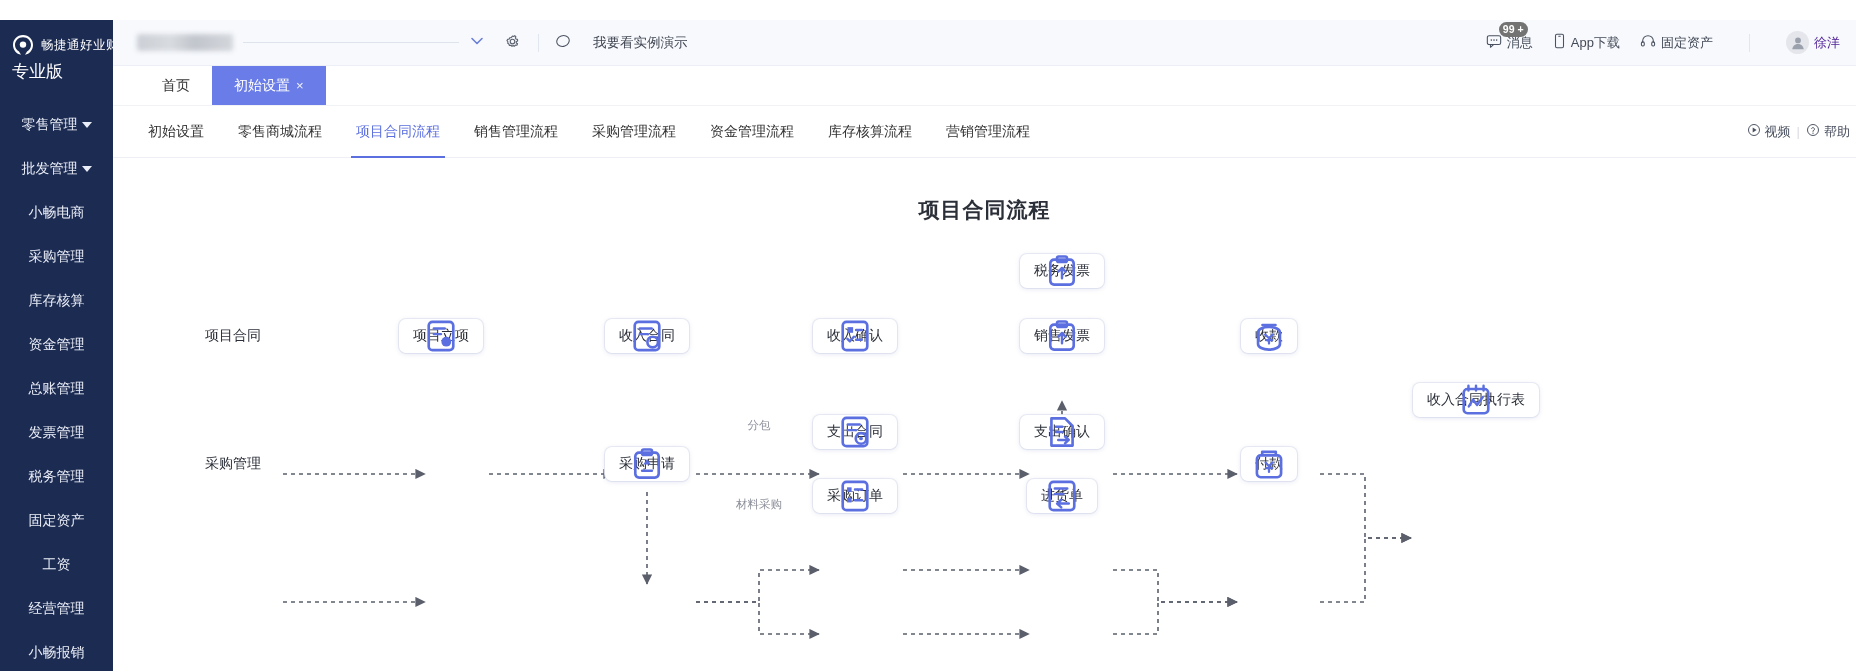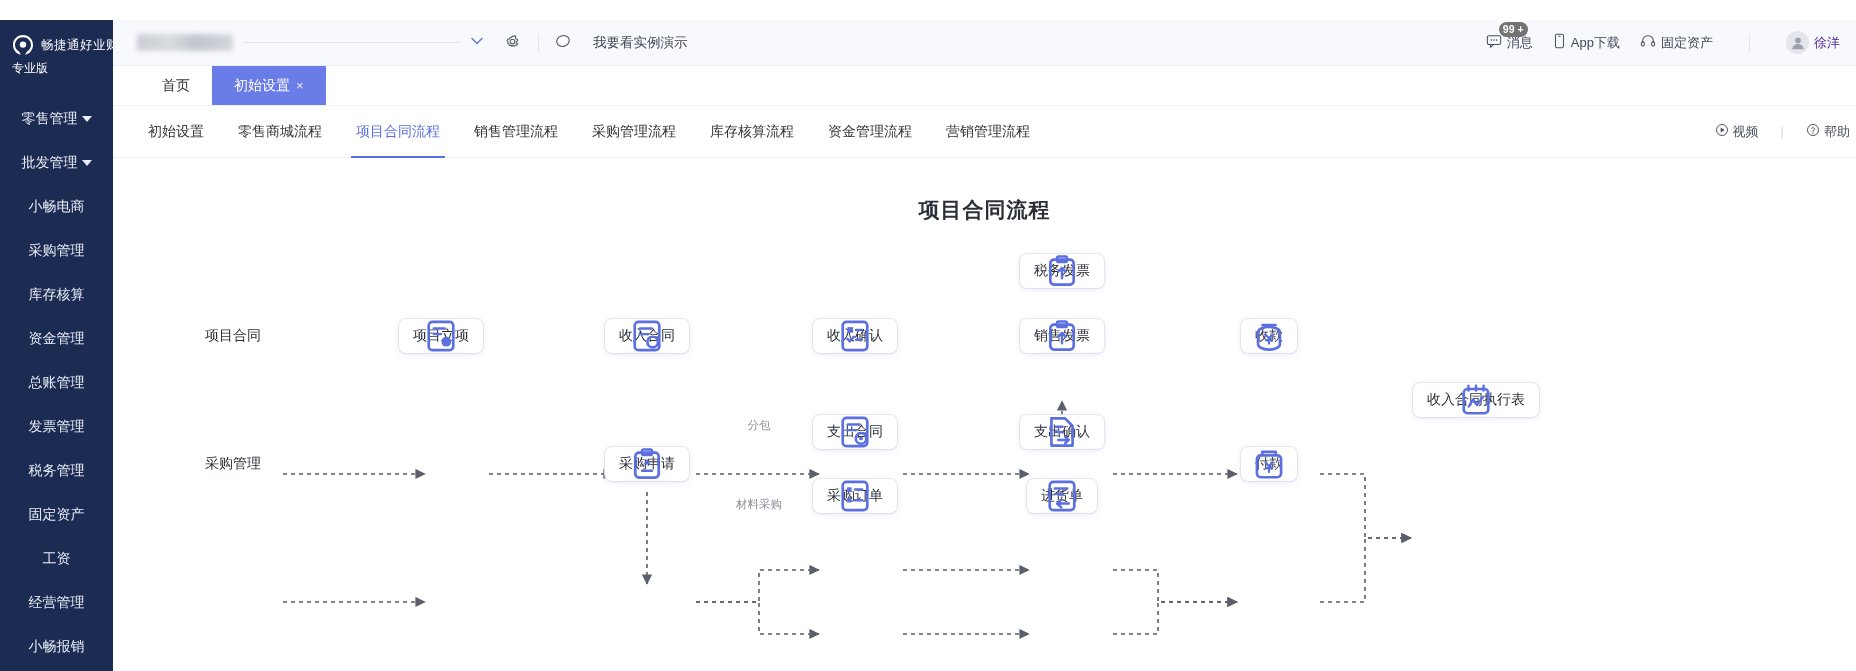--- a/index.html
+++ b/index.html
@@ -12,21 +12,21 @@
 
   
   .sidebar {
     position: absolute; left: 0; top: 20px; width: 113px; height: 651px;
     background: #1c2b52; color: #fff;
   }
   .brand { padding: 12px 8px 6px 10px; display: flex; flex-direction: column; gap: 2px; }
   .brand-row { display: flex; align-items: center; gap: 5px; }
   .brand-logo { width: 26px; height: 26px; flex: 0 0 26px; }
   .brand-name { font-size: 12.5px; color: #fff; letter-spacing: .5px; white-space: nowrap; }
-  .brand-sub { font-size: 12px; color: #fff; padding-left: 2px; }
+  .brand-sub { font-size: 17px; color: #fff; padding-left: 2px; }
 
   .nav { margin-top: 14px; }
   .nav-item {
     height: 44px; display: flex; align-items: center; justify-content: center;
     gap: 4px; font-size: 14px; color: #e9edf7; cursor: pointer;
   }
   .caret { width: 0; height: 0; border-left: 5px solid transparent;
            border-right: 5px solid transparent; border-top: 6px solid #e9edf7; }
 
   
@@ -82,21 +82,21 @@
     padding: 0 17px; height: 52px; display: flex; align-items: center;
     font-size: 14px; color: #333; cursor: pointer; position: relative; white-space: nowrap;
   }
   .subtab.active { color: #5b6fe0; }
   .subtab.active::after {
     content: ""; position: absolute; left: 12px; right: 12px; bottom: 0;
     height: 2px; background: #5b6fe0;
   }
   .subtabs-right {
     position: absolute; right: 6px; display: flex; align-items: center;
-    gap: 22px; font-size: 13px; color: #4a5160;
+    gap: 6px; font-size: 13px; color: #4a5160;
   }
   .mini-link { display: flex; align-items: center; gap: 4px; cursor: pointer; }
   .sep { color: #d8dbe3; }
 
   .flow-title { text-align: center; font-size: 21px; color: #2b2f38; margin-top: 38px; letter-spacing: 1px; }
 
   .canvas { position: relative; width: 100%; height: 420px; }
   .canvas svg { position: absolute; left: 0; top: 0; width: 100%; height: 100%; }
 
   .node {
@@ -262,22 +262,22 @@
     </div>
 
   <main class="content">
 
     <div class="subtabs" id="subtabs">
       <div class="subtab">初始设置</div>
         <div class="subtab">零售商城流程</div>
         <div class="subtab active">项目合同流程</div>
         <div class="subtab">销售管理流程</div>
         <div class="subtab">采购管理流程</div>
+        <div class="subtab">资金管理流程</div>
         <div class="subtab">库存核算流程</div>
-        <div class="subtab">资金管理流程</div>
         <div class="subtab">营销管理流程</div>
         <div class="subtabs-right">
         <span class="mini-link">
           <span>
             <svg viewBox="0 0 16 16" width="14" height="14">
               <circle cx="8" cy="8" r="6.3" fill="none" stroke="#4a5160" stroke-width="1.1"></circle>
               <path d="M6.5 5.2 L11 8 L6.5 10.8 Z" fill="#4a5160"></path>
             </svg>
           </span>
           <span>视频</span>

